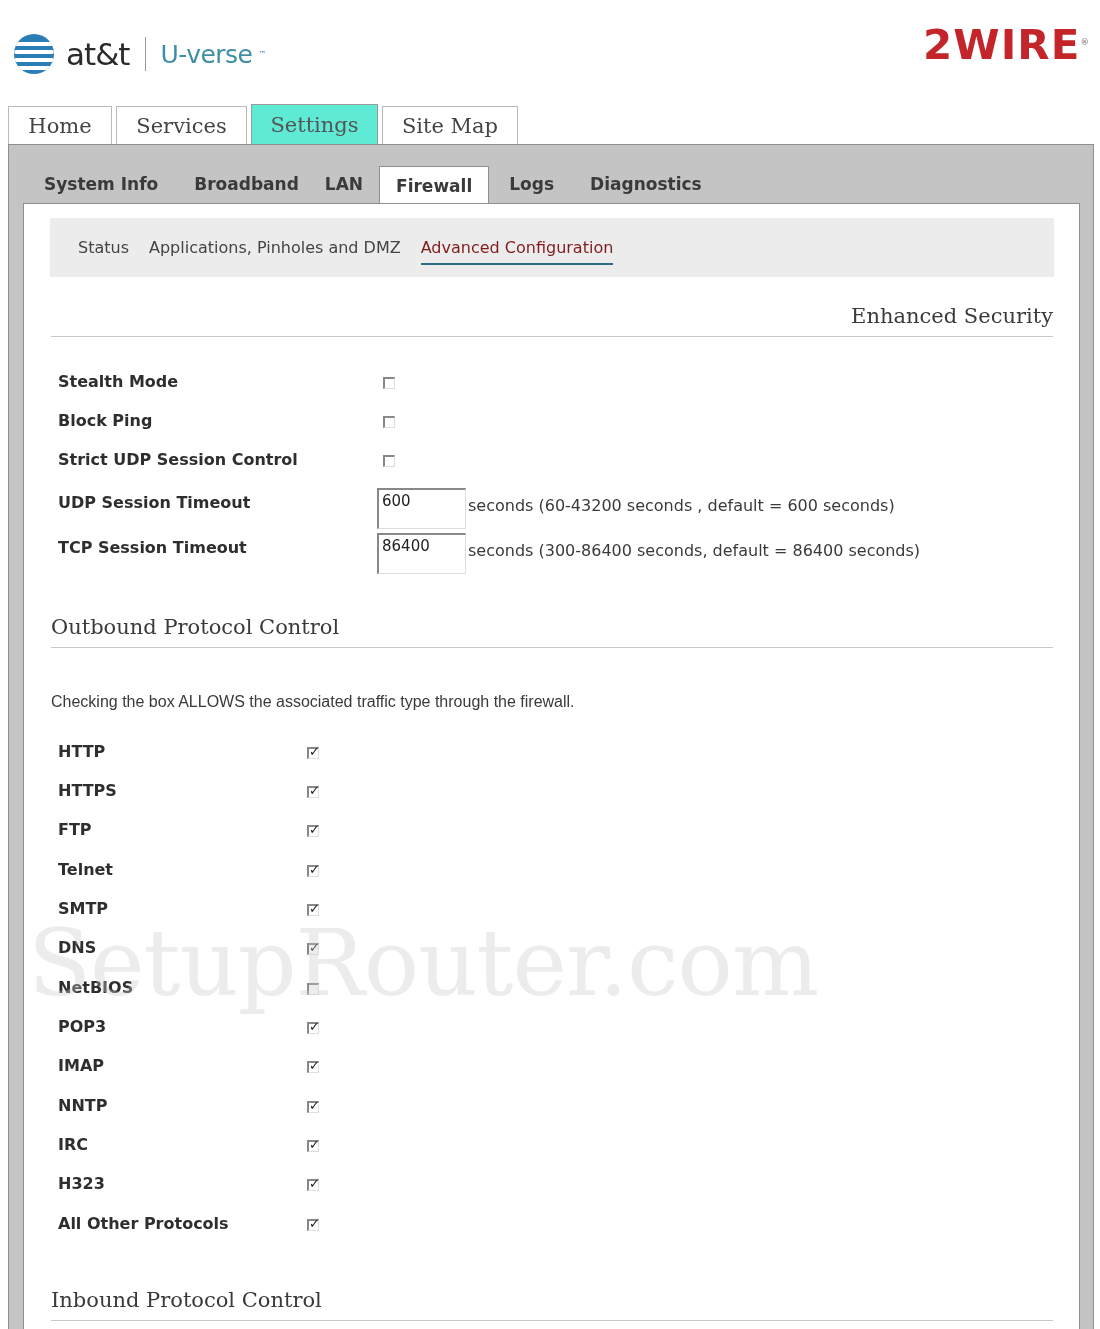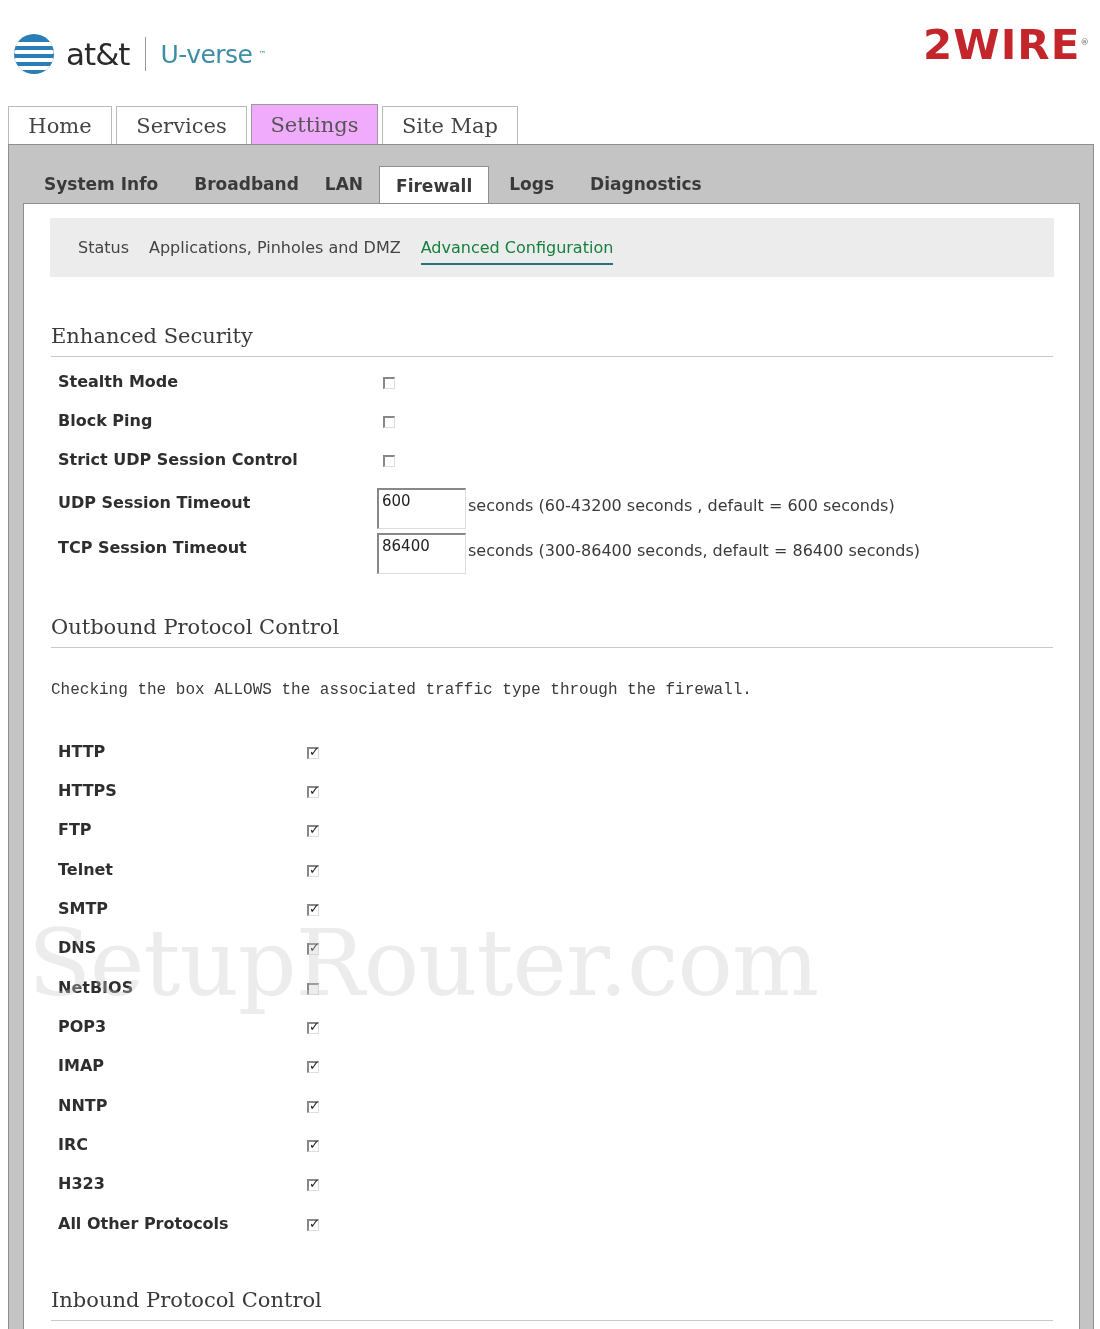--- a/index.html
+++ b/index.html
@@ -11,45 +11,45 @@
   .att-text { font-family:"DejaVu Sans", sans-serif; font-size:31px; color:#2a2a2a; margin-left:6px; letter-spacing:-1px; }
   .logo-sep { width:1px; height:34px; background:#999; margin:0 8px 0 10px; }
   .uverse-text { font-size:25px; color:#3f8ea6; font-family:"DejaVu Sans", sans-serif; letter-spacing:-0.5px; }
   .uverse-tm { font-size:8px; color:#3f8ea6; vertical-align:top; }
 
   .logo-2wire { position:absolute; right:14px; top:22px; font-family:"DejaVu Sans", sans-serif; font-weight:bold; font-size:40px; color:#c3252b; letter-spacing:1px; transform:scaleX(1.05); }
   .logo-2wire sup { font-size:8px; color:#888; }
 
   .main-tabs { position:absolute; left:8px; top:106px; display:flex; }
   .main-tab { height:38px; border:1px solid #b9b9b9; border-bottom:none; background:#fff; font-family:"DejaVu Serif", serif; font-size:21px; color:#444; display:flex; align-items:center; justify-content:center; margin-right:4px; box-sizing:border-box; }
-  .main-tab.active { background:#f0abfc; border-color:#9a9a9a; height:40px; margin-top:-2px; color:#555; }
+  .main-tab.active { background:#5eead4; border-color:#9a9a9a; height:40px; margin-top:-2px; color:#555; }
 
   .frame { position:absolute; left:8px; top:144px; width:1086px; height:1200px; background:#c4c4c4; border:1px solid #8f8f8f; box-sizing:border-box; }
   .sub-tabs { position:absolute; left:26px; top:20px; display:flex; height:38px; }
   .sub-tab { font-family:"DejaVu Sans", sans-serif; font-weight:bold; font-size:17px; color:#3a3a3a; padding:0 16px; display:flex; align-items:center; box-sizing:border-box; }
   .sub-tab.active { background:#ffffff; border:1px solid #8f8f8f; border-bottom:none; height:39px; margin-top:1px;align-items:center; }
 
   .panel { position:absolute; left:14px; top:58px; width:1057px; height:1160px; background:#ffffff; border:1px solid #8f8f8f; box-sizing:border-box; }
 
   .third-nav { position:absolute; left:26px; top:14px; width:1004px; height:59px; background:#ececec; display:flex; align-items:center; padding-left:28px; box-sizing:border-box; }
   .third-item { font-family:"DejaVu Sans", sans-serif; font-size:16px; color:#444; margin-right:20px; position:relative; }
-  .third-item.active { color:#15803d; }
+  .third-item.active { color:#7f1d1d; }
   .third-item.active::after { content:""; position:absolute; left:0; right:0; bottom:-8px; height:2px; background:#2a6f80; }
 
   .section-title { position:absolute; left:27px; width:1002px; font-family:"DejaVu Serif", serif; font-size:21px; color:#3a3a3a; border-bottom:1px solid #c9c9c9; padding-bottom:8px; }
 
   .row { position:absolute; left:34px; display:flex; align-items:center; }
   .label { font-family:"DejaVu Sans", sans-serif; font-weight:bold; font-size:16px; color:#2e2e2e; }
   .cb { position:absolute; width:12px; height:12px; border-top:2px solid #888; border-left:2px solid #888; border-right:1px solid #ddd; border-bottom:1px solid #ddd; background:#fff; box-sizing:border-box; }
   .cb.checked::after { content:"✓"; position:absolute; left:0px; top:-5px; font-size:13px; font-weight:bold; color:#222; }
 
   .text-input { position:absolute; width:89px; height:41px; border-top:2px solid #888; border-left:2px solid #888; border-right:1px solid #ddd; border-bottom:1px solid #ddd; box-sizing:border-box; font-family:"DejaVu Sans", sans-serif; font-size:15px; color:#222; padding:2px 3px; background:#fff; }
   .hint { position:absolute; font-family:"DejaVu Sans", sans-serif; font-size:16px; color:#3a3a3a; }
 
-  .desc { position:absolute; left:27px; font-family:Liberation Mono, monospace; font-size:16px; color:#3a3a3a; }
+  .desc { position:absolute; left:27px; font-family:Liberation Sans, sans-serif; font-size:16px; color:#3a3a3a;margin-top:12px; }
 
   .watermark { position:absolute; left:28px; top:910px; font-family:"DejaVu Serif", serif; font-size:92px; color:rgba(200,200,200,0.35); letter-spacing:-1px; pointer-events:none; }
 </style>
 </head>
 <body>
 
 <div class="logo-att">
   <div class="globe">
     <div class="band" style="top:8px;"></div>
     <div class="band" style="top:16px;"></div>
@@ -103,21 +103,21 @@
       </div>
   </div>
 
   <div class="panel">
     <div class="third-nav">
       <span class="third-item">Status</span>
       <span class="third-item">Applications, Pinholes and DMZ</span>
       <span class="third-item active">Advanced Configuration</span>
     </div>
 
-    <div class="section-title" style="top:120px;">Enhanced Security</div>
+    <div class="section-title" style="top:100px;text-align:right;">Enhanced Security</div>
 
     <div class="row" style="top:168px;text-align:right;">
       <span class="label">Stealth Mode</span>
     </div>
     <span class="cb" style="left:359px; top:173px;"></span>
 
     <div class="row" style="top:207px;">
       <span class="label">Block Ping</span>
     </div>
     <span class="cb" style="left:359px; top:212px;"></span>

